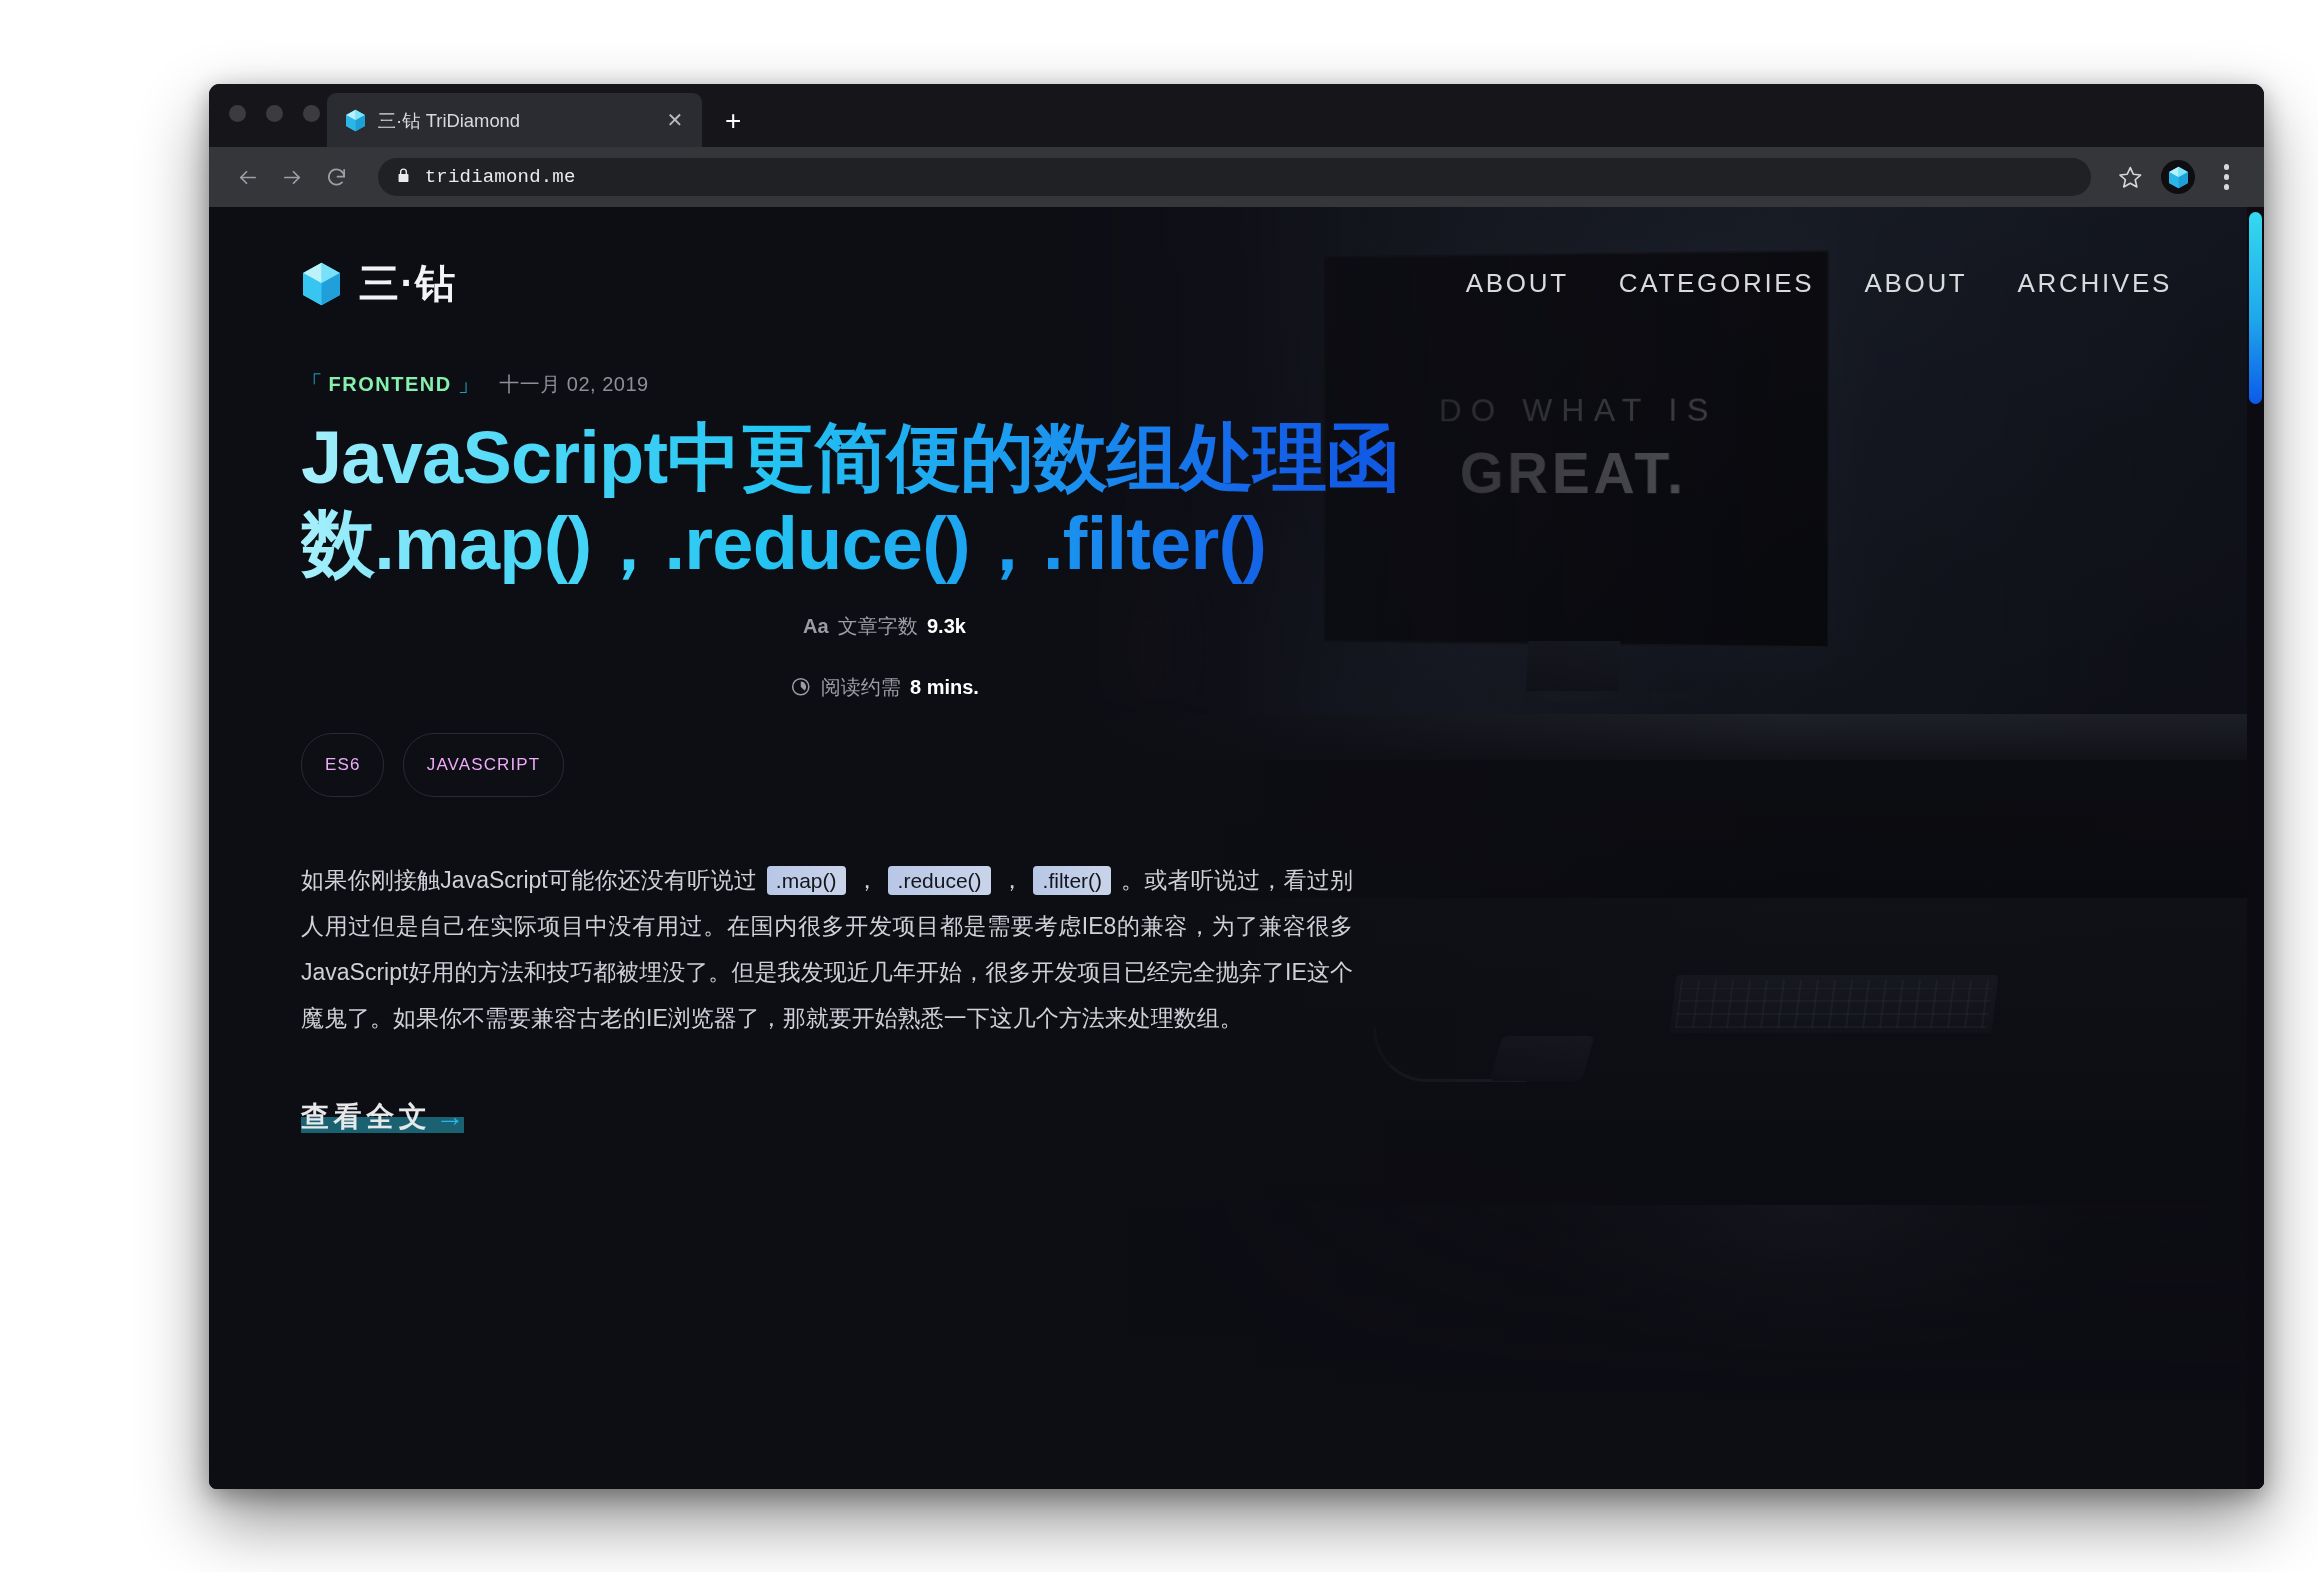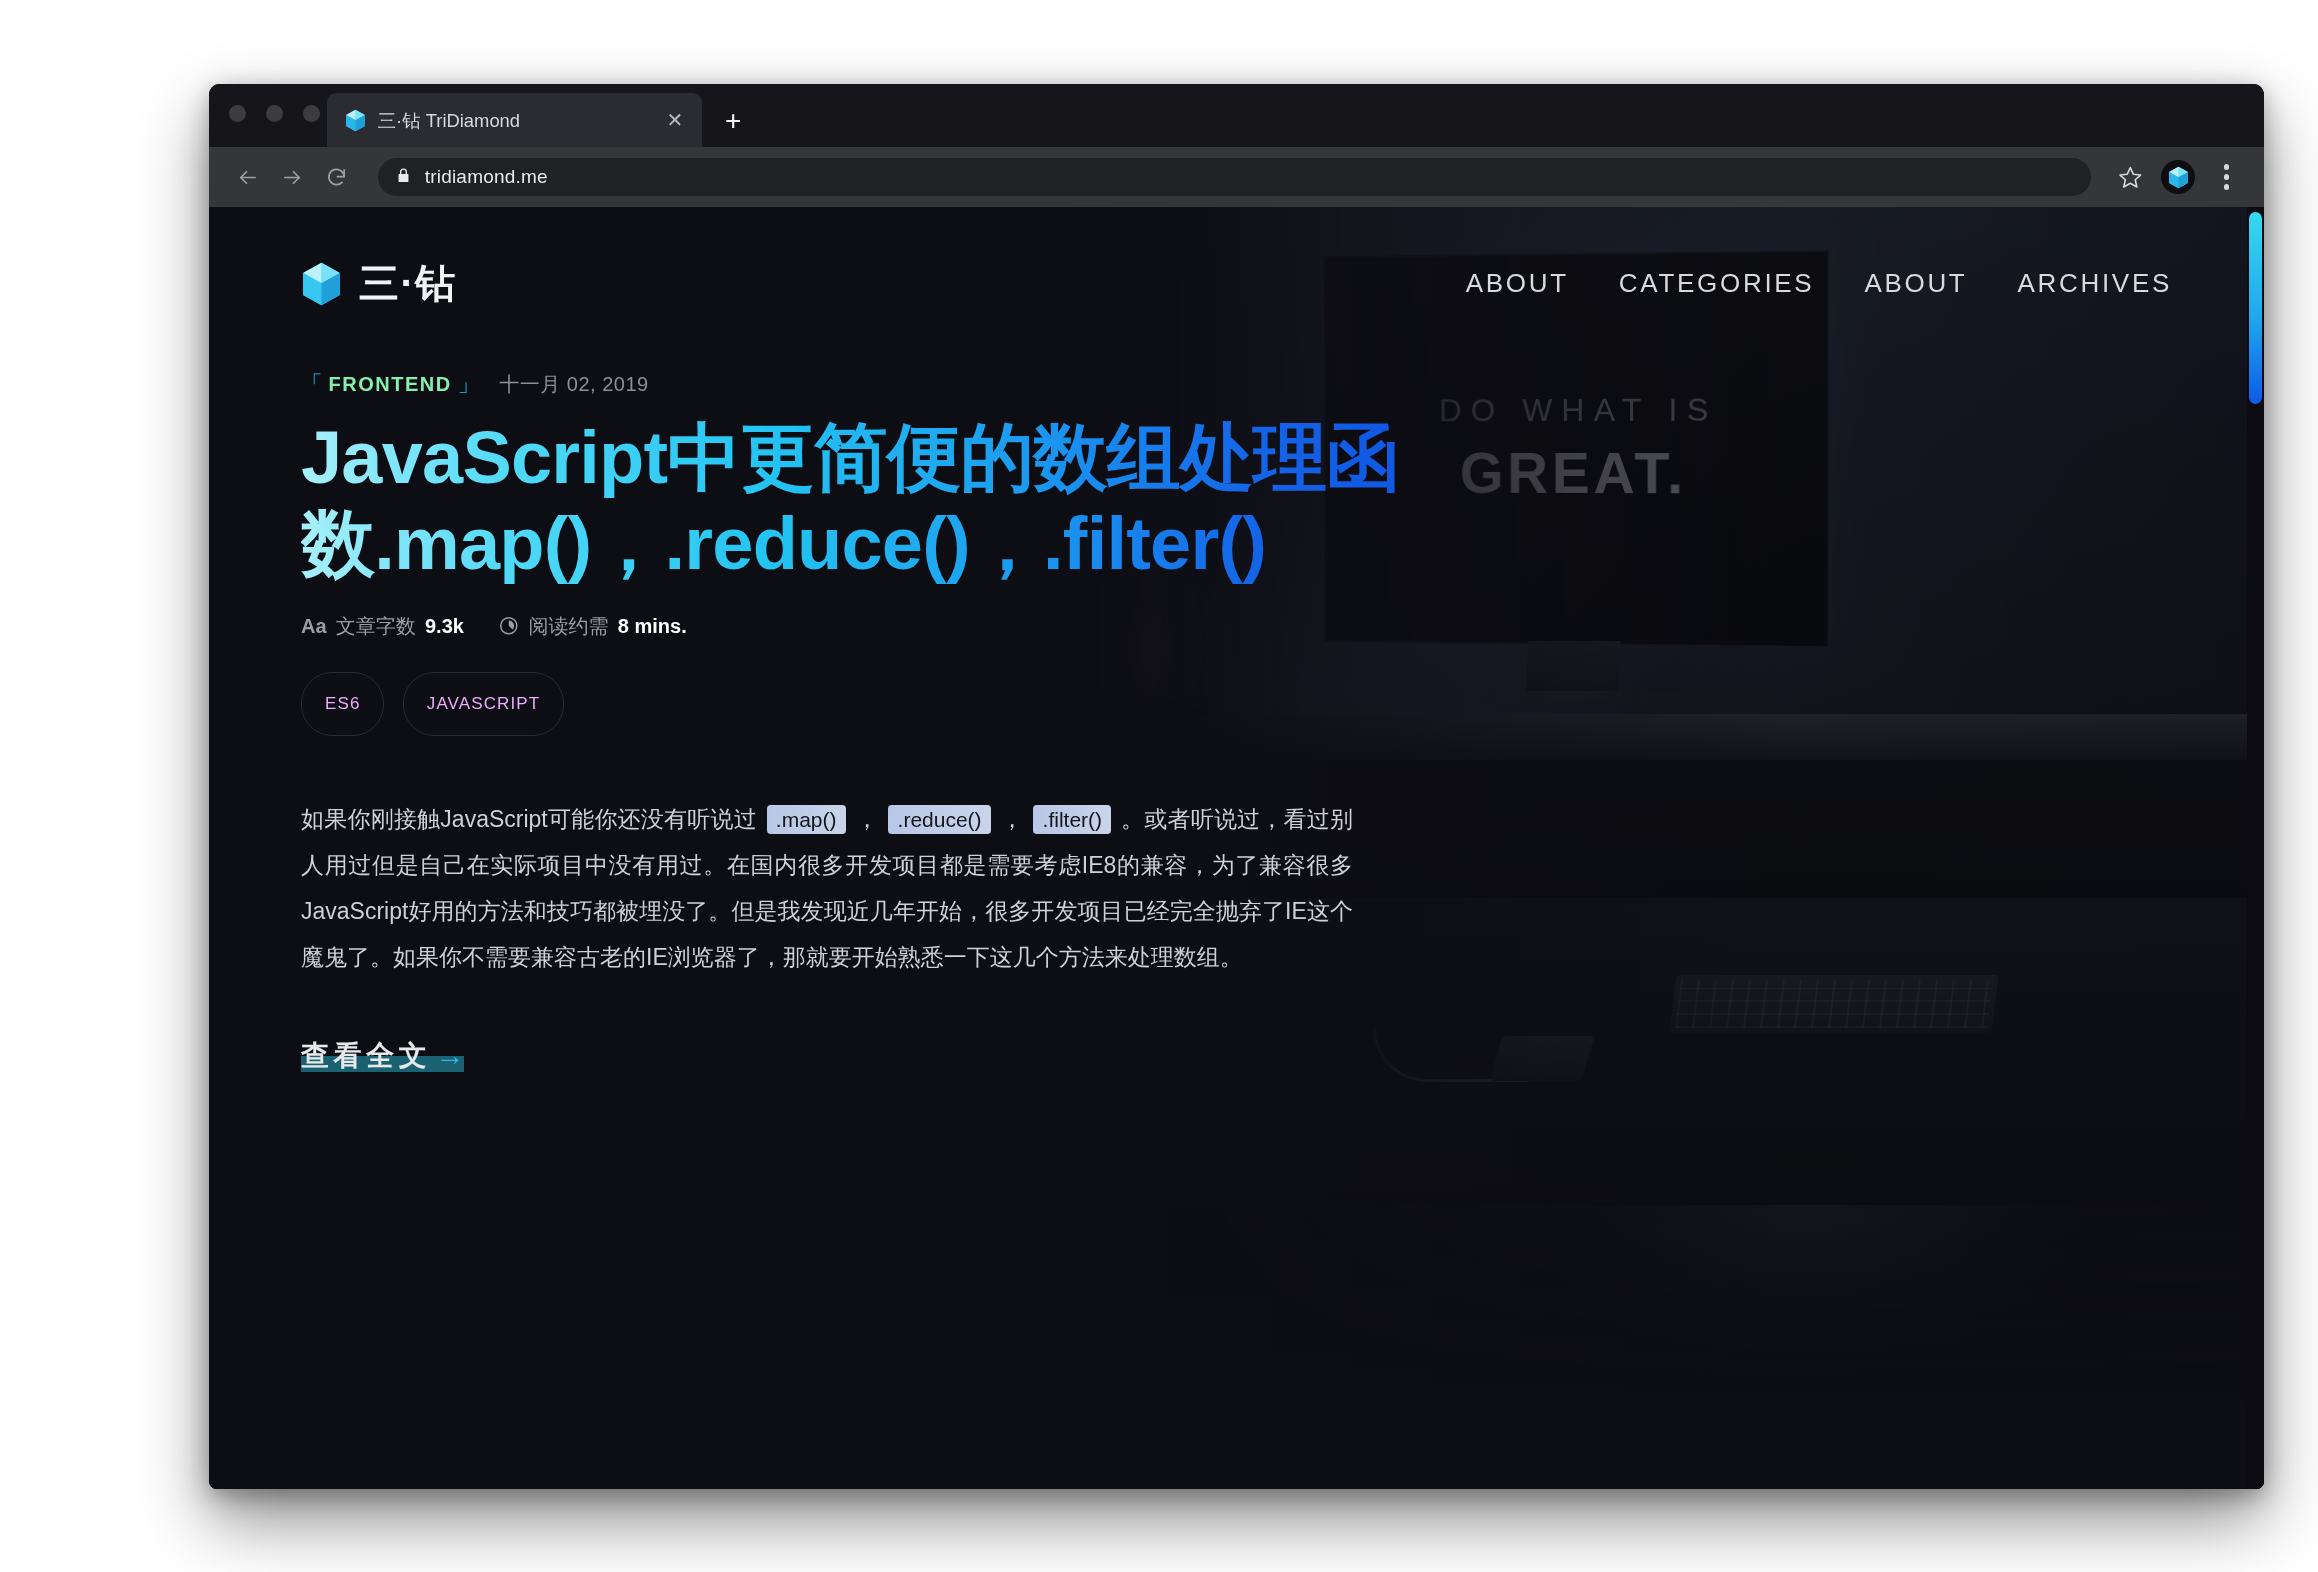--- a/index.html
+++ b/index.html
@@ -63,20 +63,21 @@
   }
 
   
   #toolbar {
     height: 60px;
     background: #35363a;
     display: flex; align-items: center;
     padding: 0 18.4px 0 20px;
     gap: 7.7px;
     position: relative;
+    font-family: Liberation Mono, monospace;
   }
   .nav-btn {
     width: 37px; height: 37px;
     display: flex; align-items: center; justify-content: center;
     border-radius: 50%;
     color: #9aa0a6; cursor: pointer;
   }
   #omnibox {
     flex: 1;
     margin-left: 15.4px; margin-right: 12.3px;
@@ -261,21 +262,21 @@
   #post-title {
     margin-top: 17px;
     font-size: 74px; font-weight: 700; line-height: 1.16;
     letter-spacing: -0.8px;
     background: linear-gradient(90deg, #a8f0fb 0%, #4fd9f7 18%, #24c4f2 40%, #1b9bf0 62%, #1464e8 82%, #0f52e0 100%);
     -webkit-background-clip: text; background-clip: text;
     -webkit-text-fill-color: transparent; color: transparent;
     max-width: 1228px;
   }
 
-  #post-stats { display: flex; align-items: center; gap: 34px; margin-top: 26px; }
+  #post-stats { display: flex; align-items: center; gap: 34px; margin-top: 26px; flex-direction: column; }
   .stat { display: flex; align-items: center; gap: 9.2px; }
   .stat .ic { color: #9a9da3; font-size: 20px; font-weight: 700; display: flex; align-items: center; }
   .stat .lbl { color: #9a9da3; font-size: 20px; }
   .stat .val { color: #ffffff; font-size: 20px; font-weight: 700; }
 
   #post-tags { display: flex; gap: 18.4px; margin-top: 32px; }
   .tag-pill {
     border: 1.5px solid #2a2b33;
     border-radius: 31px;
     padding: 21px 23px;

